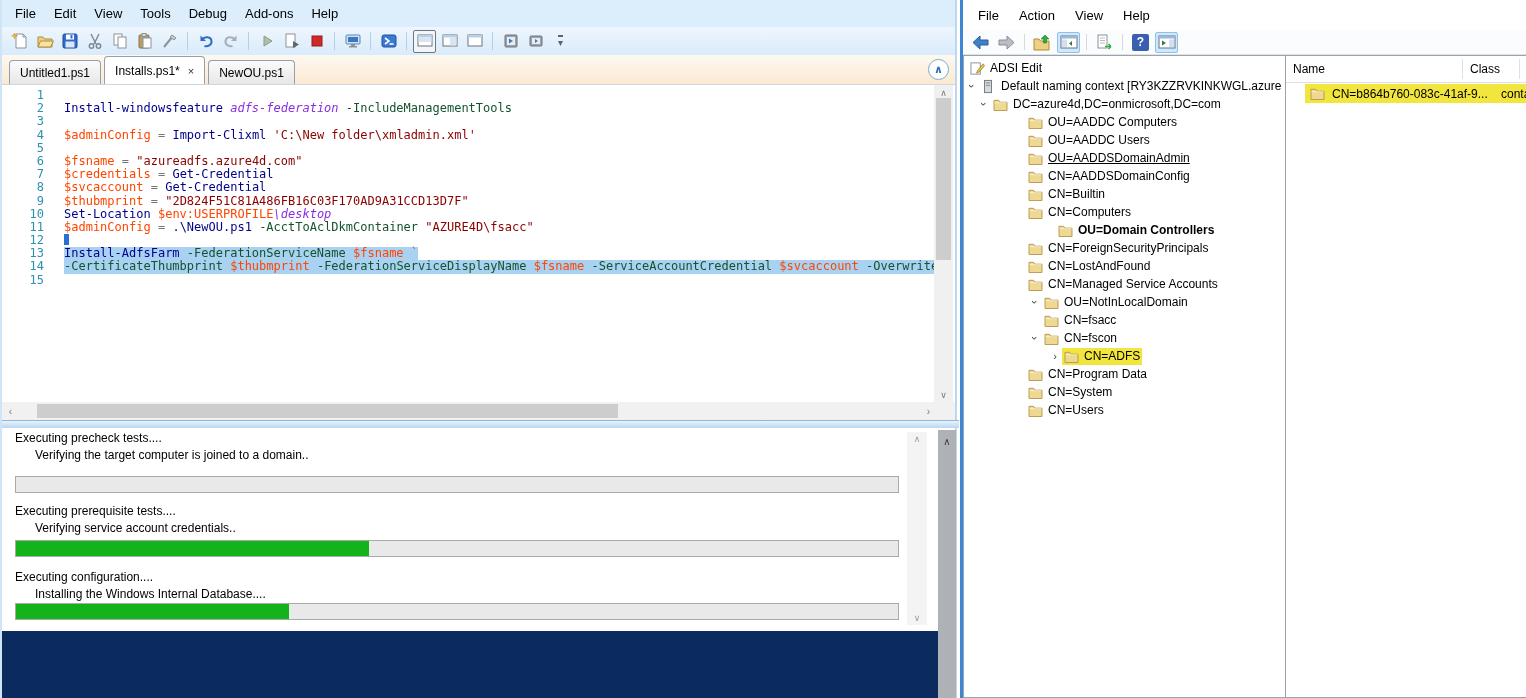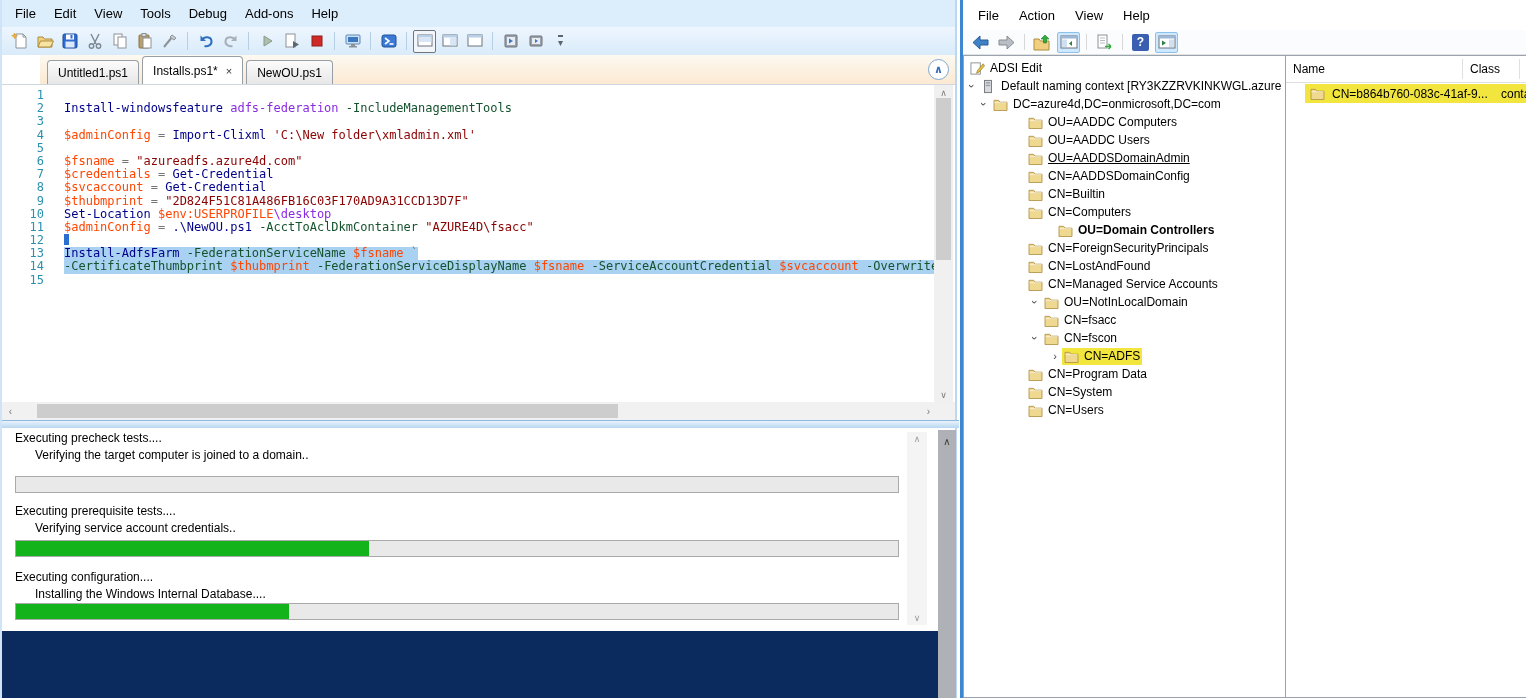--- a/index.html
+++ b/index.html
@@ -13,40 +13,40 @@
        display:flex;align-items:center;padding-left:4px;font-size:13px;}
   .menu-item{padding:4px 9px;cursor:default;}
   #ise-toolbar{position:absolute;top:27px;left:0;right:0;height:28px;
        background:linear-gradient(#eef6fe,#d9ebfa);display:flex;align-items:center;padding-left:6px;gap:2px;}
   .tbtn{width:23px;height:23px;display:flex;align-items:center;justify-content:center;border-radius:2px;flex:none;}
   .tbtn.sel{border:1px solid #70767c;background:#f2f6fa;box-sizing:border-box;}
   .tsep{width:1px;height:18px;background:#b7cfe4;margin:0 4px;flex:none;}
   .overflow-glyph{font-size:10px;color:#5c6370;line-height:1;border-top:2px solid #5c6370;padding-top:1px;}
 
   #ise-tabstrip{position:absolute;top:55px;left:0;right:0;height:29px;
-       background:linear-gradient(#fdf9f1,#fbe9d2);border-bottom:1px solid #cdd5de;margin-left:38px;}
+       background:linear-gradient(#fdf9f1,#fbe9d2);border-bottom:1px solid #cdd5de;}
   #ise-tabs{position:absolute;left:7px;bottom:0;display:flex;align-items:flex-end;gap:3px;}
   .tab{height:23px;display:flex;align-items:center;padding:0 10px;font-size:12px;
        background:linear-gradient(#fbfbfb,#e7e7e7);border:1px solid #989ea5;border-bottom:none;
        border-radius:4px 4px 0 0;white-space:nowrap;}
   .tab.active{background:#fff;height:27px;position:relative;z-index:2;}
   .tab-close{margin-left:8px;font-size:11px;color:#333;}
   #collapseBtn{position:absolute;right:6px;top:4px;width:19px;height:19px;border:1px solid #7da7d0;
        border-radius:50%;background:#fff;color:#2f6fbe;display:flex;align-items:center;justify-content:center;
        font-size:11px;font-weight:bold;}
 
   #editor{position:absolute;top:84px;left:0;width:953px;height:317px;background:#fff;overflow:hidden;
        border-top:1px solid #cfd6dd;}
   #gutter{position:absolute;left:0;top:4px;width:42px;text-align:right;color:#2b91af;
        font:12px/13.2px "DejaVu Sans Mono","Liberation Mono",monospace;}
   .ln{height:13.2px;}
   #code{position:absolute;left:62px;top:4px;right:21px;bottom:0;overflow:hidden;white-space:pre;
        font:12px/13.2px "DejaVu Sans Mono","Liberation Mono",monospace;}
   .code-line{height:13.2px;}
-  .tok-cmd{color:#00008B;} .tok-par{color:#14532d;} .tok-arg{color:#8A2BE2;}
+  .tok-cmd{color:#00008B;} .tok-par{color:#14532d;} .tok-arg{color:#8A2BE2;font-style:italic;}
   .tok-var{color:#FF4500;} .tok-str{color:#8B0000;} .tok-op{color:#757575;} .tok-pln{color:#000;}
   .selwrap{background:#a9d1f2;display:inline-block;}
   .tokwrap{display:inline-block;}
   .caret{display:inline-block;width:5px;height:11px;background:#2a6fd2;vertical-align:text-top;}
 
   .vscroll{position:absolute;left:932px;top:0;width:19px;bottom:0;background:#f0f0f0;}
   .vscroll .arrow{position:absolute;left:0;width:19px;height:15px;color:#7a7a7a;font-size:9px;
        display:flex;align-items:center;justify-content:center;}
   .vscroll .arrow.up{top:0;} .vscroll .arrow.down{bottom:0;}
   #vthumb{position:absolute;left:2px;right:2px;top:13px;height:162px;background:#cdcdcd;}

